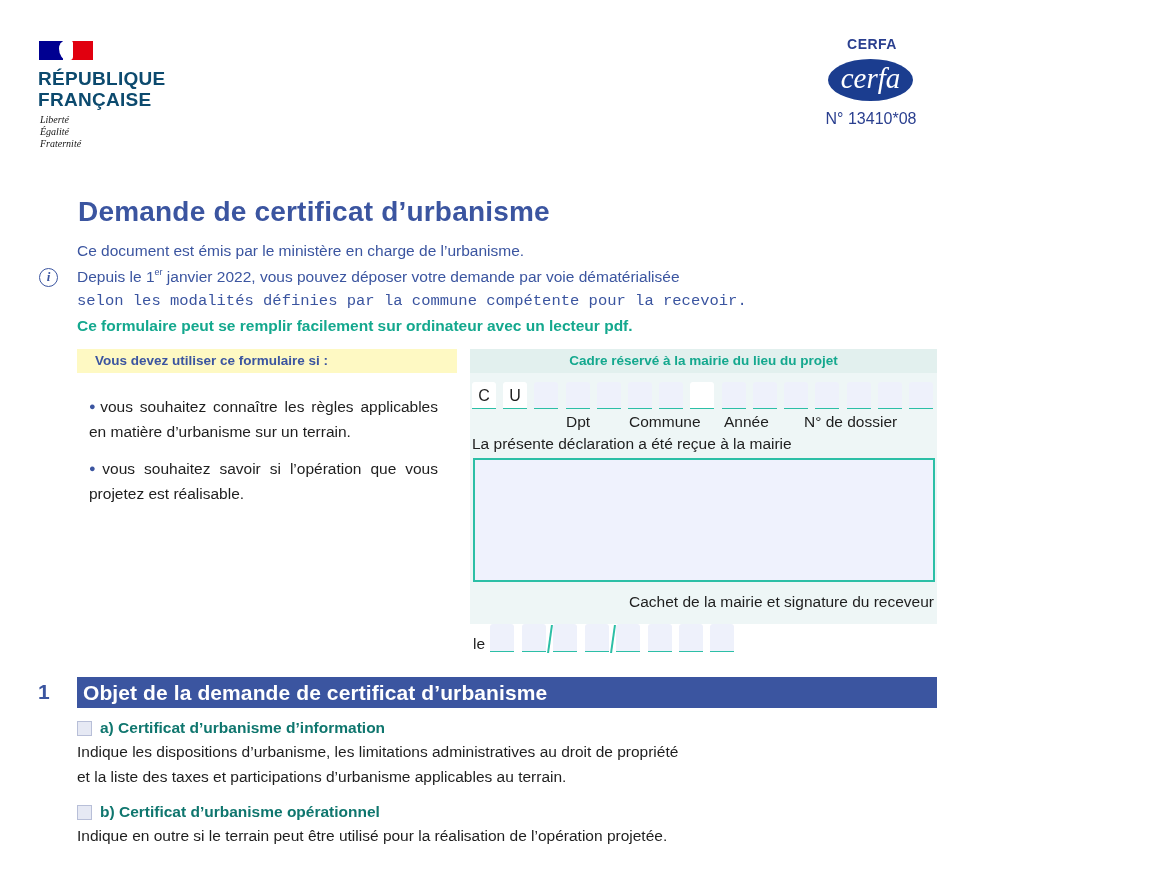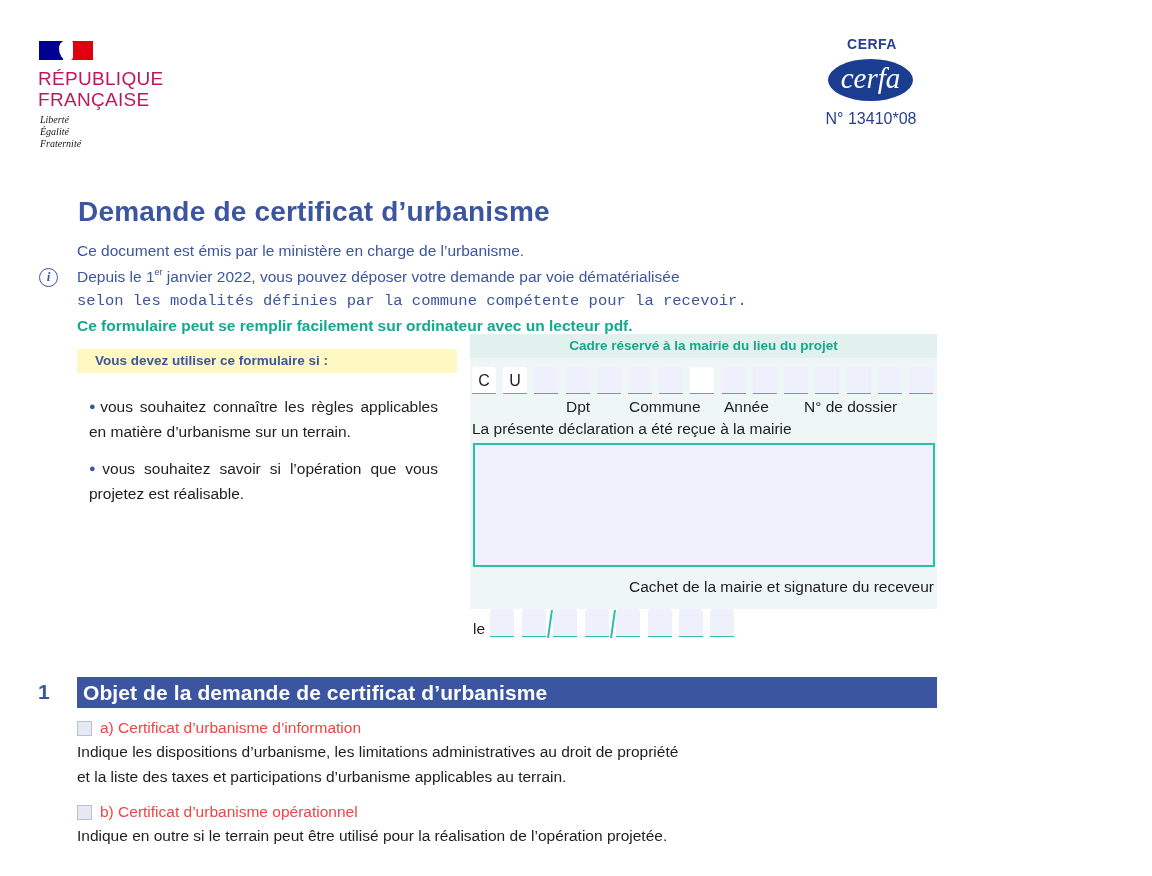--- a/index.html
+++ b/index.html
@@ -5,21 +5,21 @@
   * { box-sizing: border-box; margin: 0; padding: 0; }
   html, body { width: 1152px; height: 876px; background: #ffffff; overflow: hidden; }
   body { position: relative; font-family: "Liberation Sans", sans-serif; color: #1e1e1e; }
 
   
   .flag { position: absolute; left: 39px; top: 41px; width: 54px; height: 19px; display: flex; }
   .flag .b { width: 24px; height: 19px; background: #000091; position: relative; }
   .flag .w { width: 6px; height: 19px; background: #ffffff; }
   .flag .r { width: 24px; height: 19px; background: #e1000f; }
   .flag .marianne { position: absolute; left: 20px; top: 0; width: 14px; height: 19px; background: #ffffff; border-radius: 40% 10% 20% 60%; }
-  .rf-title { position: absolute; left: 38px; top: 68px; font-family: "Liberation Sans", sans-serif; font-weight: normal; font-size: 19px; line-height: 21px; letter-spacing: 0.3px; color: #be185d; }
+  .rf-title { position: absolute; left: 38px; top: 68px; font-family: "Liberation Sans", sans-serif; font-weight: bold; font-size: 19px; line-height: 21px; letter-spacing: 0.3px; color: #0c4a6e; }
   .rf-motto { position: absolute; left: 40px; top: 114px; font-family: "Liberation Serif", serif; font-style: italic; font-size: 10px; line-height: 12px; color: #161616; }
 
   
   .cerfa-label { position: absolute; left: 844px; top: 36px; width: 56px; text-align: center; font-weight: bold; font-size: 14px; color: #2a3f8f; letter-spacing: 0.5px; }
   .cerfa-oval { position: absolute; left: 828px; top: 59px; width: 85px; height: 42px; border-radius: 50%; background: #1b3d8f; display: flex; align-items: center; justify-content: center; }
   .cerfa-oval span { font-family: "Liberation Serif", serif; font-style: italic; font-size: 29px; color: #ffffff; margin-top: -4px; }
   .cerfa-num { position: absolute; left: 818px; top: 110px; width: 106px; text-align: center; font-size: 16px; color: #2a3f8f; }
 
   
   .doc-title { position: absolute; left: 78px; top: 196px; font-size: 28px; font-weight: bold; color: #3b55a0; letter-spacing: 0.2px; }
@@ -28,39 +28,39 @@
   .intro-green { color: #14a88e; font-weight: bold; }
   .info-icon { position: absolute; left: 39px; top: 268px; width: 19px; height: 19px; border: 1.2px solid #3b55a0; border-radius: 50%; color: #3b55a0; font-family: "Liberation Serif", serif; font-style: italic; font-weight: bold; font-size: 13px; text-align: center; line-height: 16px; }
 
   
   .left-head { position: absolute; left: 77px; top: 349px; width: 380px; height: 24px; background: #fef9c3; color: #3b55a0; font-weight: bold; font-size: 13.5px; line-height: 24px; padding-left: 18px; }
   .left-body { position: absolute; left: 77px; top: 382px; width: 373px; font-size: 15.5px; line-height: 25px; color: #1e1e1e; text-align: justify; }
   .left-body p { margin: 12px; }
   .left-body .dot { color: #3b55a0; font-size: 11px; vertical-align: 2px; margin-right: 2px; }
 
   
-  .right-panel { position: absolute; left: 470px; top: 334px; width: 467px; height: 275px; background: #eef6f6; }
+  .right-panel { position: absolute; left: 470px; top: 349px; width: 467px; height: 275px; background: #eef6f6; }
   .right-head { position: absolute; left: 0; top: 0; width: 467px; height: 24px; background: #e2f0ee; color: #14a88e; font-weight: bold; font-size: 13.5px; line-height: 24px; text-align: center; }
   .cu-row { position: absolute; left: 2px; top: 33px; height: 28px; }
   .cbox { position: absolute; top: 0; width: 24px; height: 27px; background: #eef1fb; border-bottom: 1.5px solid #2cbfa6; font-size: 16px; text-align: center; line-height: 28px; color: #1e1e1e; border-radius: 3px 3px 0 0; }
   .cbox.filled { background: #ffffff; }
   .cu-label { position: absolute; top: 64px; font-size: 15.5px; color: #1e1e1e; white-space: nowrap; }
   .recu-label { position: absolute; left: 2px; top: 86px; font-size: 15.5px; color: #1e1e1e; white-space: nowrap; }
   .recu-box { position: absolute; left: 3px; top: 109px; width: 462px; height: 124px; background: #eff2fd; border: 2px solid #2cbfa6; }
   .cachet-label { position: absolute; right: 3px; top: 244px; font-size: 15.5px; color: #1e1e1e; white-space: nowrap; }
   .le-label { position: absolute; left: 3px; top: 286px; font-size: 15.5px; color: #1e1e1e; }
   .dbox { position: absolute; top: 275px; width: 24px; height: 28px; background: #eef1fb; border-bottom: 1.5px solid #2cbfa6; border-radius: 3px 3px 0 0; }
   .slash { position: absolute; top: 276px; width: 2px; height: 28px; background: #2cbfa6; transform: skewX(-8deg); }
 
   
   .sec-num { position: absolute; left: 38px; top: 680px; font-size: 21px; font-weight: bold; color: #3b55a0; }
   .sec-bar { position: absolute; left: 77px; top: 677px; width: 860px; height: 31px; background: #3b55a0; color: #ffffff; font-size: 21px; line-height: 31px; padding-left: 6px; font-weight: bold; letter-spacing: 0.1px; }
   .opt { position: absolute; left: 77px; display: flex; align-items: center; }
   .chk { width: 15px; height: 15px; background: #e6e9f4; border: 1px solid #b8bfd8; margin-right: 8px; }
-  .opt-label { font-weight: normal; font-size: 15.5px; color: #ef4444; }
+  .opt-label { font-weight: bold; font-size: 15.5px; color: #0f766e; }
   .opt-desc { position: absolute; left: 77px; font-size: 15.5px; color: #1e1e1e; white-space: nowrap; }
 </style>
 </head>
 <body>
 
 <div class="flag">
   <div class="b"></div>
     <div class="w"></div>
     <div class="r"></div>
   <div class="marianne"></div>

